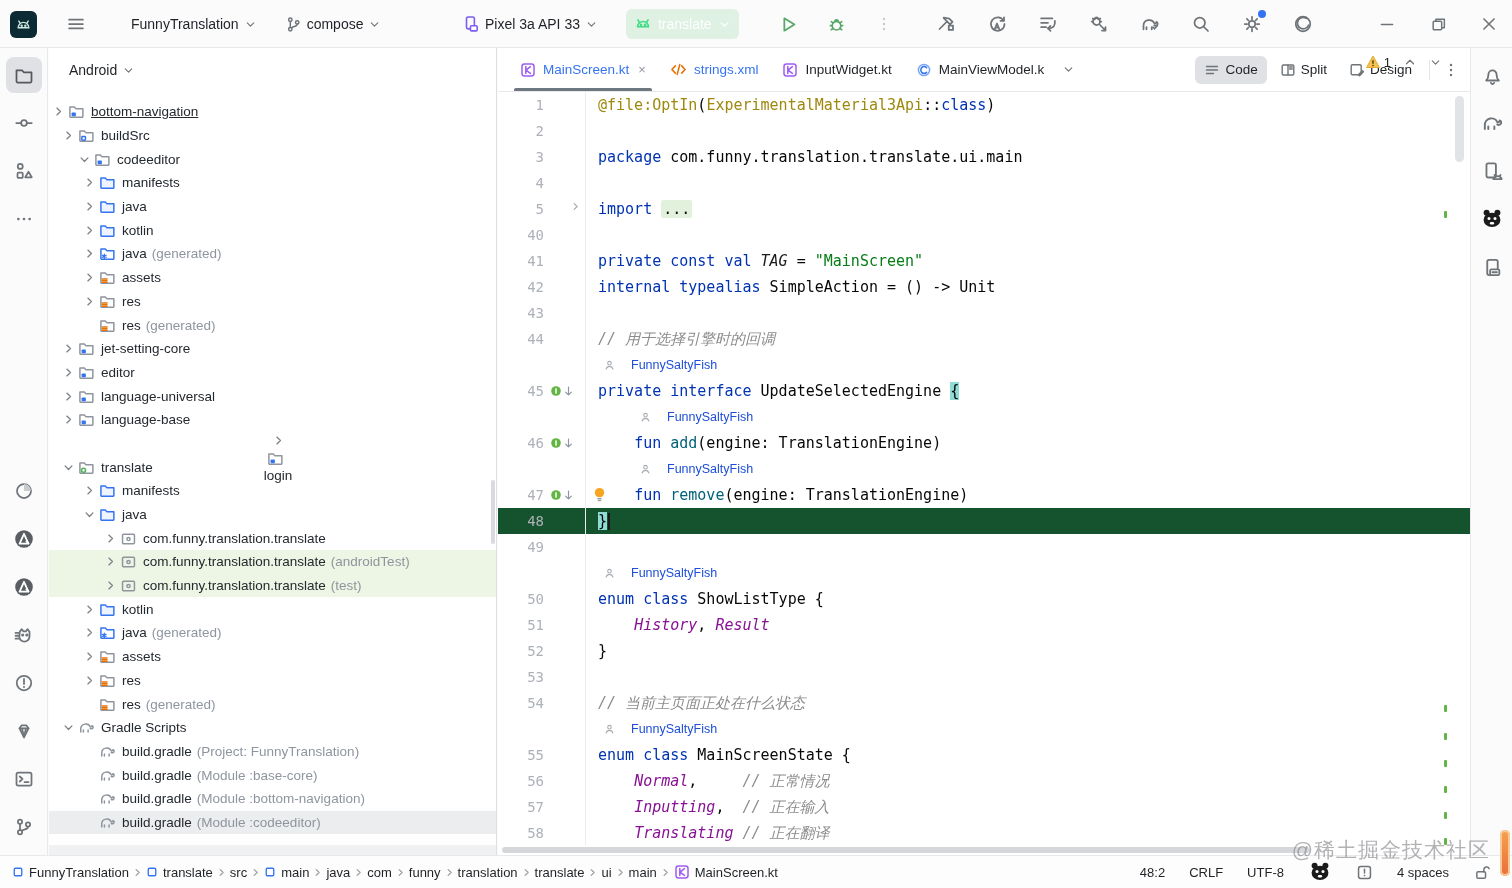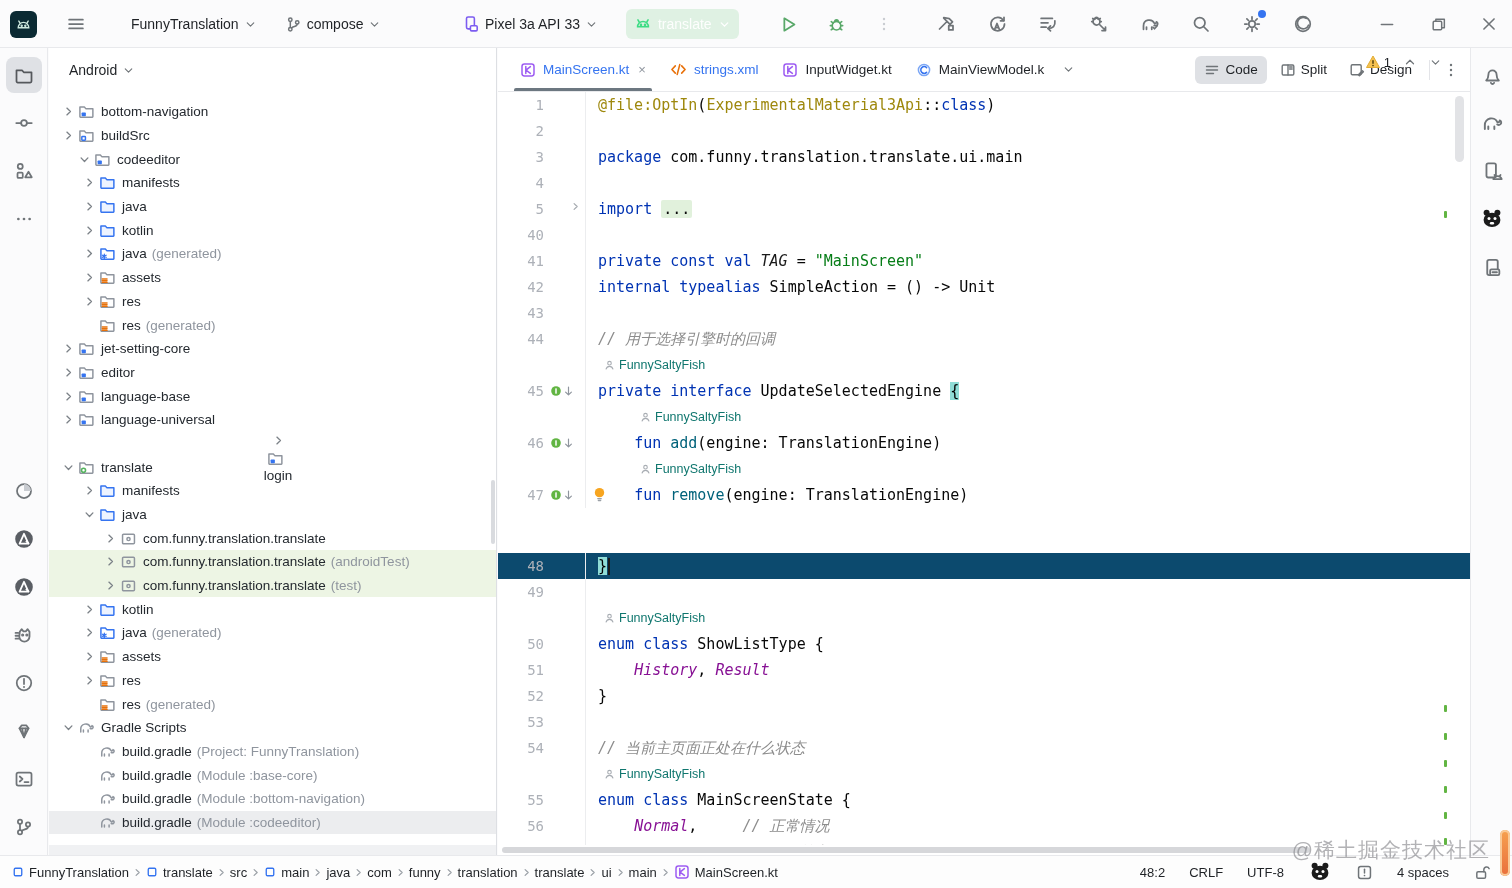--- a/index.html
+++ b/index.html
@@ -61,35 +61,35 @@
   .tab.active::after { content:""; position:absolute; left:6px; right:6px; bottom:0; height:3px; background:#6C7780; border-radius:2px 2px 0 0; }
   .tab .close { margin-left:2px; color:#8F959E; font-size:13px; }
   .tab-dd { display:flex; align-items:center; padding:0 6px; }
   .view-toggles { margin-left:auto; display:flex; align-items:center; gap:4px; padding-right:6px; }
   .vt { display:flex; align-items:center; gap:5px; height:28px; padding:0 9px; border-radius:6px; font-size:13.5px; color:#1F2226; }
   .vt.selected { background:#DFE1E5; }
   .vt-sep { width:1px; height:20px; background:#E3E4E8; margin:0 4px; }
 
   #code-wrap { position:absolute; left:0; top:44px; width:972px; height:753px; overflow:hidden; }
   .cline { position:relative; height:26px; display:flex; align-items:center; }
-  .cline.caret-line { background:#0c4a6e;margin-top:45px; }
+  .cline.caret-line { background:#14532d; }
   .gutter { width:88px; flex:0 0 88px; height:26px; display:flex; align-items:center; border-right:1px solid #ECEDEF; position:relative; }
   .lnum { width:46px; text-align:right; font:14px "DejaVu Sans Mono", monospace; color:#ADB1B8; flex:0 0 46px; }
   .gicons { position:absolute; left:52px; top:0; height:26px; display:flex; align-items:center; gap:1px; }
   .gfold { position:absolute; right:4px; top:5px; }
   .ctext { font:15px/26px "DejaVu Sans Mono", monospace; white-space:pre; padding-left:12px; position:relative; }
   .tok-kw{color:#0033B3} .tok-pl{color:#070707} .tok-str{color:#067D17}
   .tok-cmt{color:#8C8C8C;font-style:italic} .tok-ann{color:#9E880D} .tok-fn{color:#00627A}
   .tok-enum{color:#871094;font-style:italic} .tok-it{color:#1b1b1b;font-style:italic}
   .tok-fold{background:#E1F1DC;border-radius:2px;padding:0 2px;color:#0a0a0a}
   .tok-brace{background:#8FDCD6}
   .caret-bar { display:inline-block; width:1.5px; height:17px; background:#1a1a1a; vertical-align:middle; margin-left:1px; }
   .inlay { height:26px; display:flex; align-items:center; }
   .inlay .in-pad { width:88px; flex:0 0 88px; border-right:1px solid #ECEDEF; height:26px; }
-  .inlay .in-body { display:flex; align-items:center; gap:4px; font-size:12.5px; color:#0f766e; }
+  .inlay .in-body { display:flex; align-items:center; gap:16px; font-size:12.5px; color:#1d4ed8; }
   .bulb-abs { position:absolute; left:6px; top:4px; }
 
   #inspect-widget { position:absolute; right:28px; top:6px; display:flex; align-items:center; gap:12px; z-index:5; }
   #inspect-widget .wcount { font-size:13px; color:#1F2226; margin-left:3px; }
   #v-thumb { position:absolute; right:6px; top:48px; width:9px; height:66px; border-radius:5px; background:#E2E3E6; }
   .stripe-mark { position:absolute; right:23px; width:3px; height:7px; border-radius:1px; background:#62B543; }
   #h-scroll { position:absolute; left:0; bottom:0; width:972px; height:10px; }
   #h-thumb { position:absolute; left:4px; bottom:2px; width:808px; height:6px; border-radius:3px; background:#D6D7DA; }
 
   
@@ -425,21 +425,21 @@
       <div class="tb-btn" style="padding:0;align-items:center;">
         <span class="sel">Android</span>
         <span>
             <svg width="13" height="13" viewBox="0 0 16 16" fill="none" stroke="#6F7478" stroke-width="1.4" stroke-linecap="round" stroke-linejoin="round">
               <polyline points="4,6 8,10 12,6"></polyline>
             </svg>
           </span>
       </div>
     </div>
     <div id="tree">
-        <div class="trow" style="padding-left: 10px;">
+        <div class="trow" style="padding-left: 0; text-decoration: underline;">
           <span class="arrow">
             <svg width="13" height="13" viewBox="0 0 16 16" fill="none" stroke="#7C8288" stroke-width="1.6" stroke-linecap="round" stroke-linejoin="round">
               <polyline points="6,3.8 10.4,8 6,12.2"></polyline>
             </svg>
           </span>
           <span class="ticon">
             <svg width="17" height="17" viewBox="0 0 16 16" fill="none" stroke="#6F7478" stroke-width="1.4" stroke-linecap="round" stroke-linejoin="round">
               <path d="M1.8 3.8h4.2l1.3 1.5H14v7.3a.9.9 0 0 1-.9.9H2.7a.9.9 0 0 1-.9-.9z" stroke="#8F959E"></path>
               <rect x="3.4" y="9" width="4" height="3.4" rx=".7" fill="#3574F0" stroke="none"></rect>
             </svg>
@@ -600,35 +600,35 @@
             <svg width="13" height="13" viewBox="0 0 16 16" fill="none" stroke="#7C8288" stroke-width="1.6" stroke-linecap="round" stroke-linejoin="round">
               <polyline points="6,3.8 10.4,8 6,12.2"></polyline>
             </svg>
           </span>
           <span class="ticon">
             <svg width="17" height="17" viewBox="0 0 16 16" fill="none" stroke="#6F7478" stroke-width="1.4" stroke-linecap="round" stroke-linejoin="round">
               <path d="M1.8 3.8h4.2l1.3 1.5H14v7.3a.9.9 0 0 1-.9.9H2.7a.9.9 0 0 1-.9-.9z" stroke="#8F959E"></path>
               <rect x="3.4" y="9" width="4" height="3.4" rx=".7" fill="#3574F0" stroke="none"></rect>
             </svg>
           </span>
-          <span>language-base</span>
+          <span>language-universal</span>
         </div>
         <div class="trow" style="padding-left: 10px;">
           <span class="arrow">
             <svg width="13" height="13" viewBox="0 0 16 16" fill="none" stroke="#7C8288" stroke-width="1.6" stroke-linecap="round" stroke-linejoin="round">
               <polyline points="6,3.8 10.4,8 6,12.2"></polyline>
             </svg>
           </span>
           <span class="ticon">
             <svg width="17" height="17" viewBox="0 0 16 16" fill="none" stroke="#6F7478" stroke-width="1.4" stroke-linecap="round" stroke-linejoin="round">
               <path d="M1.8 3.8h4.2l1.3 1.5H14v7.3a.9.9 0 0 1-.9.9H2.7a.9.9 0 0 1-.9-.9z" stroke="#8F959E"></path>
               <rect x="3.4" y="9" width="4" height="3.4" rx=".7" fill="#3574F0" stroke="none"></rect>
             </svg>
           </span>
-          <span>language-universal</span>
+          <span>language-base</span>
         </div>
         <div class="trow" style="padding-left: 10px; flex-direction: column;">
           <span class="arrow">
             <svg width="13" height="13" viewBox="0 0 16 16" fill="none" stroke="#7C8288" stroke-width="1.6" stroke-linecap="round" stroke-linejoin="round">
               <polyline points="6,3.8 10.4,8 6,12.2"></polyline>
             </svg>
           </span>
           <span class="ticon">
             <svg width="17" height="17" viewBox="0 0 16 16" fill="none" stroke="#6F7478" stroke-width="1.4" stroke-linecap="round" stroke-linejoin="round">
               <path d="M1.8 3.8h4.2l1.3 1.5H14v7.3a.9.9 0 0 1-.9.9H2.7a.9.9 0 0 1-.9-.9z" stroke="#8F959E"></path>

